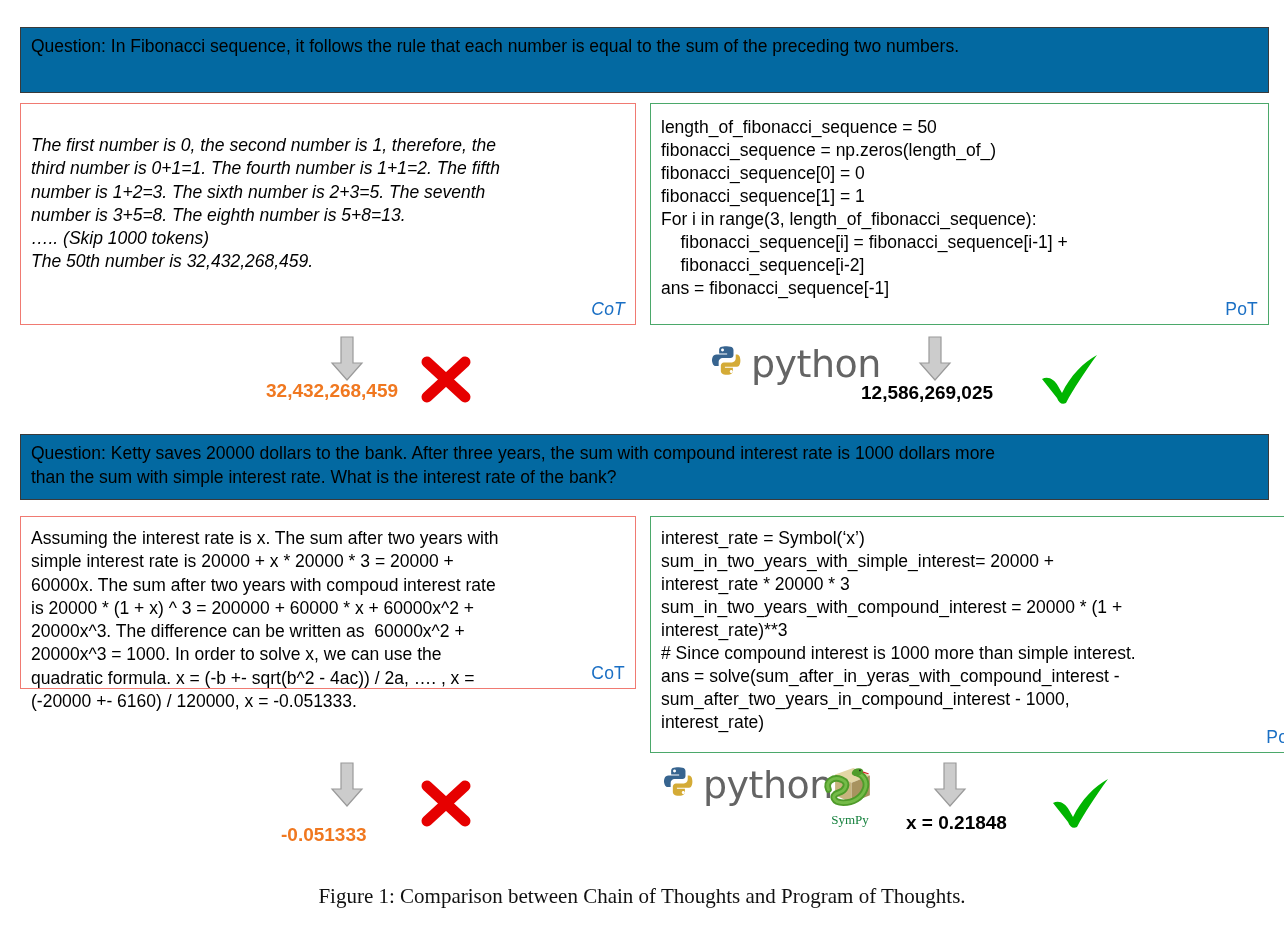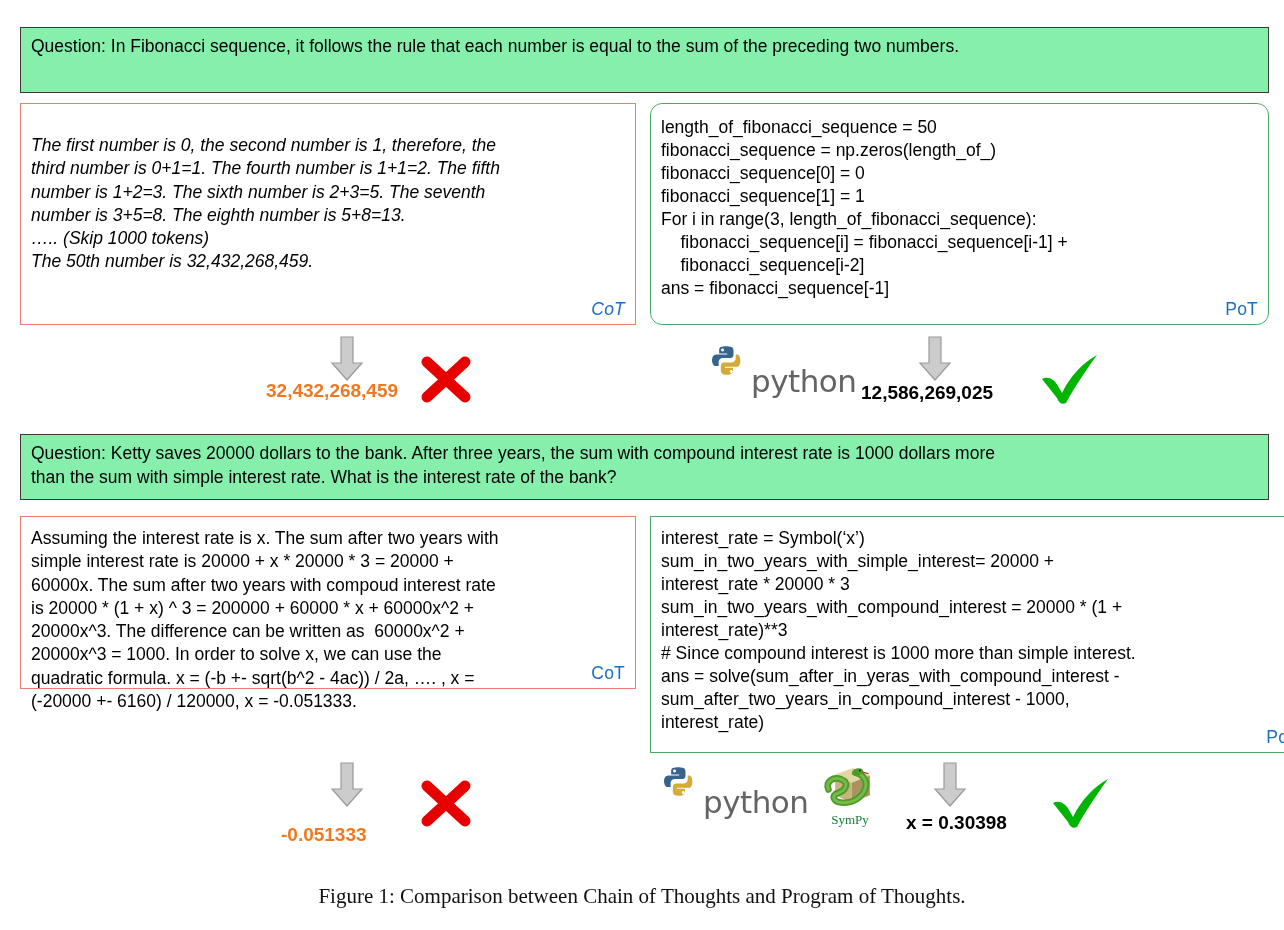--- a/index.html
+++ b/index.html
@@ -19,21 +19,21 @@
   .figure {
     position: absolute;
     left: 0; top: 0;
     width: 1284px;
     height: 930px;
   }
 
   
   .question-box {
     position: absolute;
-    background: #86efac;
+    background: #0369a1;
     border: 1.5px solid #3a3a3a;
     box-sizing: border-box;
     padding: 7px 10px 6px 10px;
     font-size: 17.5px;
     line-height: 1.35;
     color: #000000;
   }
   .question-box .qline { white-space: normal; }
 
   
@@ -87,27 +87,27 @@
   .answer.right { color: #000000; font-weight: 700; }
 
   
   .pylogo {
     position: absolute;
     display: flex;
     align-items: center;
     gap: 7px;
   }
   .pylogo .pytext {
-    font-size: 31px;
+    font-size: 38px;
     color: #646464;
     font-family: "DejaVu Sans", sans-serif;
     letter-spacing: -0.5px;
     line-height: 1;
     position: relative;
-    top: 18px;
+    top: 1px;
   }
 
   
   .sympylogo {
     position: absolute;
     width: 72px;
     text-align: center;
   }
   .sympylogo .sylabel {
     font-family: "Liberation Serif", serif;
@@ -140,21 +140,21 @@
   <div class="panel cot" style="left:20px; top:103px; width:616px; height:222px;font-style:italic;">
     <div class="body-lines" style="padding-top:24px;">The first number is 0, the second number is 1, therefore, the
 third number is 0+1=1. The fourth number is 1+1=2. The fifth
 number is 1+2=3. The sixth number is 2+3=5. The seventh
 number is 3+5=8. The eighth number is 5+8=13.
 ….. (Skip 1000 tokens)
 The 50th number is 32,432,268,459.</div>
     <div class="tagrow">CoT</div>
   </div>
 
-  <div class="panel pot" style="left:650px; top:103px; width:619px; height:222px;border-radius:12px;">
+  <div class="panel pot" style="left:650px; top:103px; width:619px; height:222px;">
     <div class="body-lines" style="padding-top:6px;">length_of_fibonacci_sequence = 50
 fibonacci_sequence = np.zeros(length_of_)
 fibonacci_sequence[0] = 0
 fibonacci_sequence[1] = 1
 For i in range(3, length_of_fibonacci_sequence):
     fibonacci_sequence[i] = fibonacci_sequence[i-1] +
     fibonacci_sequence[i-2]
 ans = fibonacci_sequence[-1]</div>
     <div class="tagrow">PoT</div>
   </div>
@@ -275,17 +275,17 @@
       <polygon points="11,1 23,1 23,27 32,27 17,44 2,27 11,27" fill="#cccccc" stroke="#9a9a9a" stroke-width="1.2"></polygon>
     </svg>
   </div>
 
   <div class="mark" style="left:1045px; top:772px;">
     <svg viewBox="0 0 70 60" width="70" height="60" aria-hidden="true">
       <path d="M8 31 C14 28 20 31 24 38 L28 45 C36 28 50 14 63 7 C50 25 40 40 32 55 C28 57 25 55 23 50 Z" fill="#00b400"></path>
     </svg>
   </div>
 
-  <div class="answer right" style="left:906px; top:812px;">x = 0.30398</div>
+  <div class="answer right" style="left:906px; top:812px;">x = 0.21848</div>
 
   <div class="caption" style="top:884px;">Figure 1:  Comparison between Chain of Thoughts and Program of Thoughts.</div>
 
 </div>
 
 </body></html>

